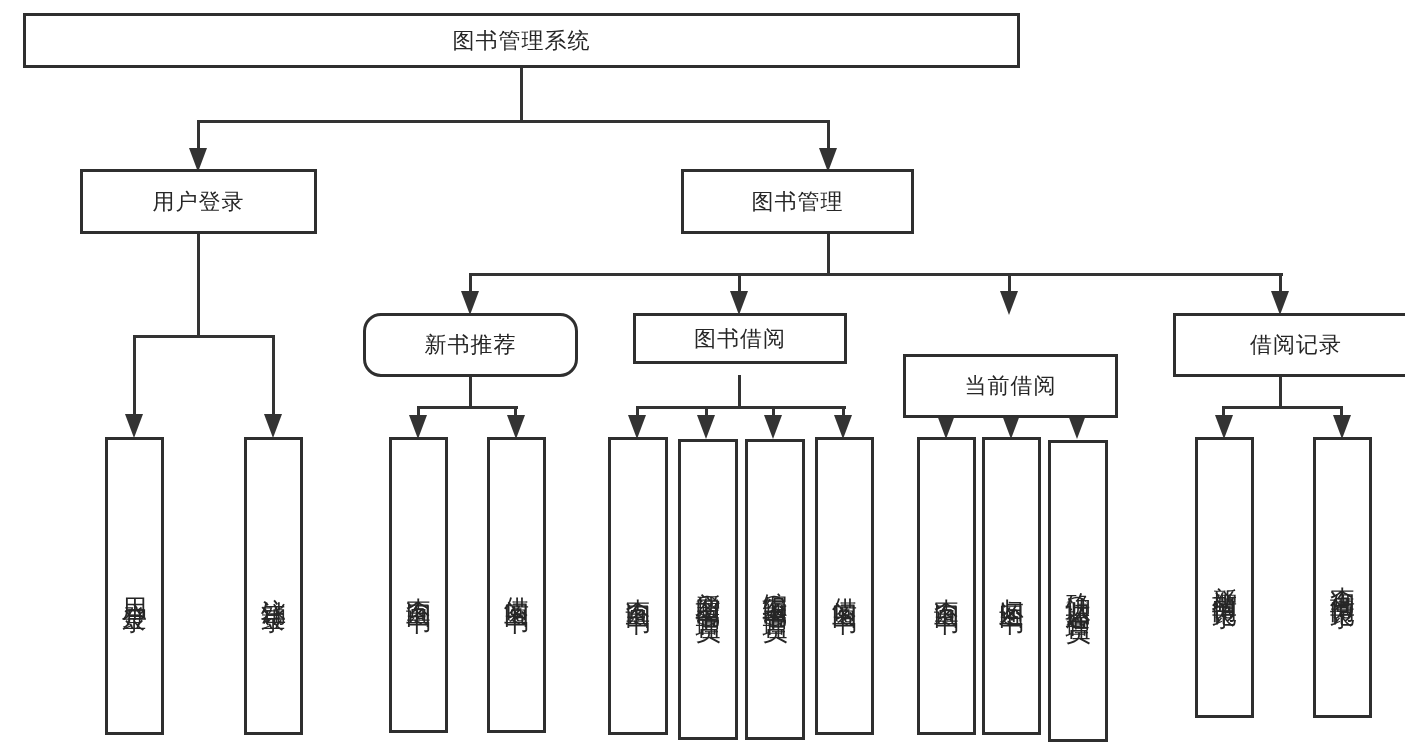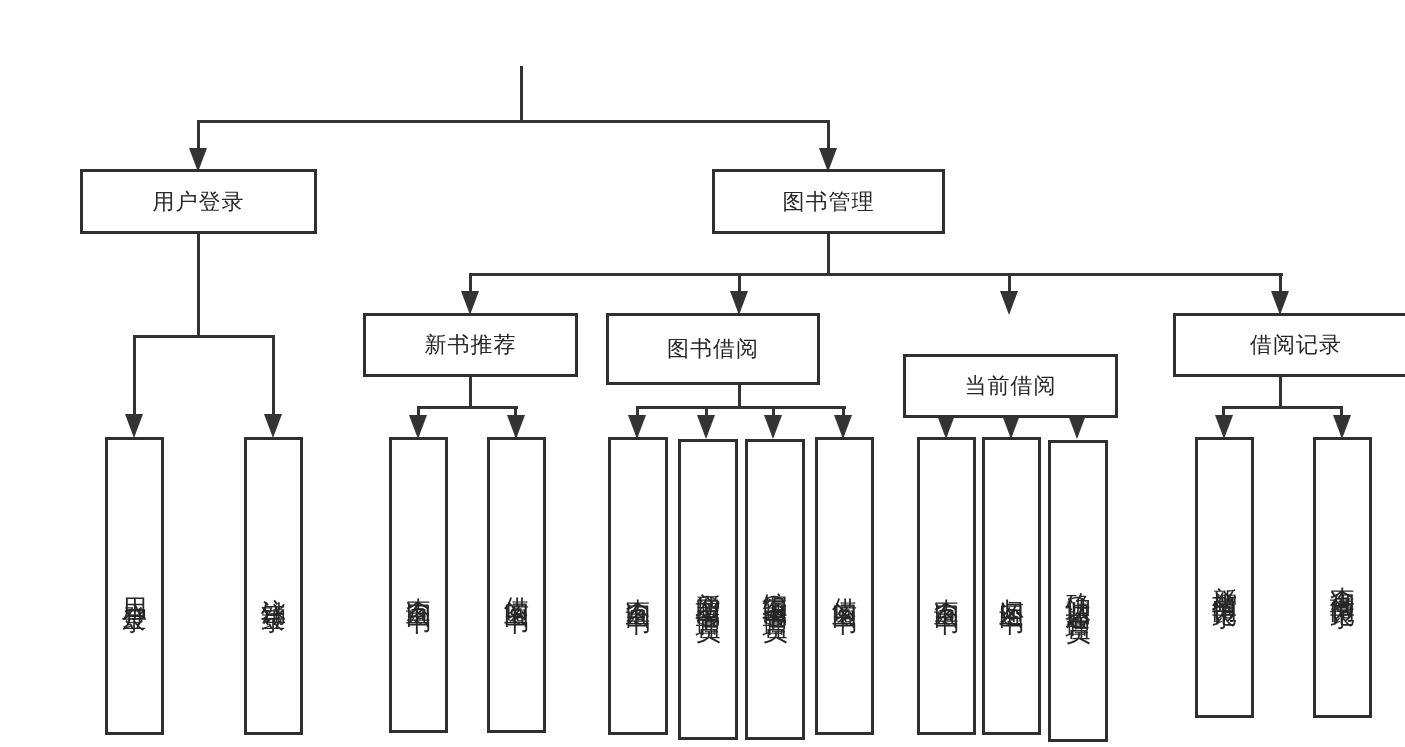--- a/index.html
+++ b/index.html
@@ -29,23 +29,23 @@
   .leaf { font-size: 25px; letter-spacing: 0; }
   .leaf .vtext {
     writing-mode: vertical-rl;
     text-orientation: mixed;
     letter-spacing: 4px;
     line-height: 1;
   }
   
   .n-root { left: 23px;   top: 13px;  width: 997px; height: 55px; }
   .n-l2a  { left: 80px;   top: 169px; width: 237px; height: 65px; }
-  .n-l2b  { left: 712px;  top: 169px; width: 233px; height: 65px; }
-  .n-l3a  { left: 363px;  top: 313px; width: 215px; height: 64px; }
-  .n-l3b  { left: 606px;  top: 313px; width: 214px; height: 72px; }
+  .n-l2b  { left: 681px;  top: 169px; width: 233px; height: 65px; }
+  .n-l3a  { left: 363px;  top: 313px; width: 215px; height: 64px; border-radius: 18px; }
+  .n-l3b  { left: 633px;  top: 313px; width: 214px; height: 51px; }
   .n-l3c  { left: 903px;  top: 313px; width: 215px; height: 64px; margin-top: 41px; }
   .n-l3d  { left: 1173px; top: 313px; width: 246px; height: 64px; }
   .n-a1   { left: 105px;  top: 437px; width: 59px; height: 298px; }
   .n-a2   { left: 244px;  top: 437px; width: 59px; height: 298px; }
   .n-b1   { left: 389px;  top: 437px; width: 59px; height: 296px; }
   .n-b2   { left: 487px;  top: 437px; width: 59px; height: 296px; }
   .n-c1   { left: 608px;  top: 437px; width: 60px; height: 298px; }
   .n-c2   { left: 678px;  top: 439px; width: 60px; height: 301px; }
   .n-c3   { left: 745px;  top: 439px; width: 60px; height: 301px; }
   .n-c4   { left: 815px;  top: 437px; width: 59px; height: 298px; }
@@ -72,20 +72,23 @@
     letter-spacing: 1px;
     z-index: 3;
     white-space: nowrap;
   }
 </style>
 </head>
 <body>
 
 <div class="canvas">
 
+  <div class="node n-root">
+    <span>图书管理系统</span>
+  </div>
 
   <div class="node n-l2a">
     <span>用户登录</span>
   </div>
   <div class="node n-l2b">
     <span>图书管理</span>
   </div>
 
   <div class="node n-l3a">
     <span>新书推荐</span>

